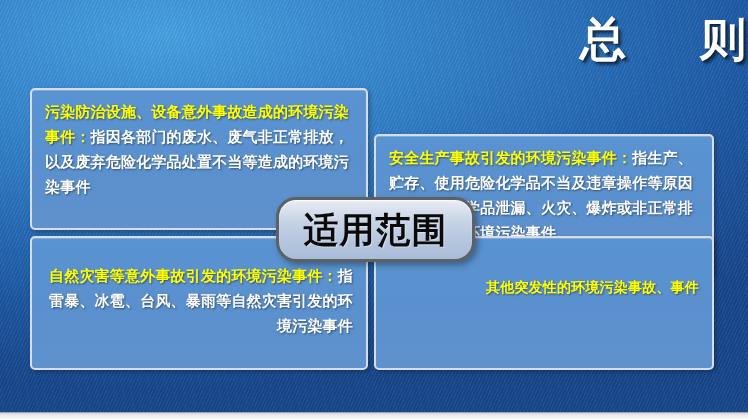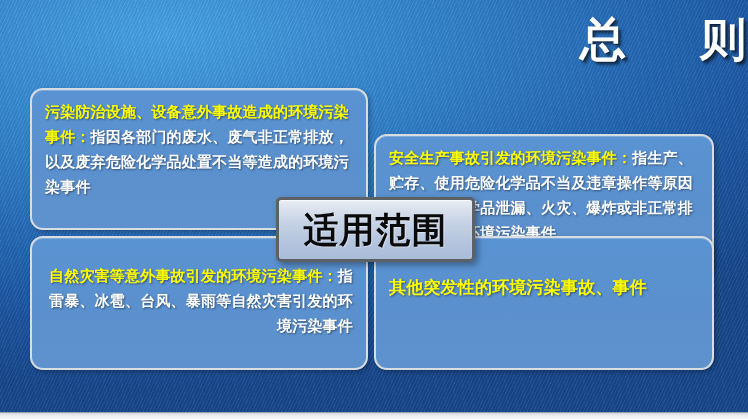--- a/index.html
+++ b/index.html
@@ -54,21 +54,21 @@
     line-height: 62px;
     text-shadow: 3px 3px 3px rgba(0,0,0,0.55), 1px 1px 0 rgba(0,0,0,0.35);
     white-space: pre;
   }
 
   
   .qbox {
     position: absolute;
     box-sizing: border-box;
     border: 2px solid #d8dde2;
-    border-radius: 13px;
+    border-radius: 5px;
     background: linear-gradient(to bottom, #5a93d2 0%, #5a90ce 50%, #5f92cd 100%);
     box-shadow: 2px 2px 4px rgba(0,0,0,0.28), inset 0 1px 0 rgba(255,255,255,0.22);
     padding: 10px 13px 8px 13px;
     overflow: hidden;
   }
   .qbox.tl { left: 30px;  top: 88px;  width: 338px; height: 142px; }
   .qbox.tr { left: 374px; top: 88px;  width: 340px; height: 142px; margin-top: 46px; }
   .qbox.bl { left: 30px;  top: 236px; width: 338px; height: 134px; }
   .qbox.br { left: 374px; top: 236px; width: 340px; height: 134px; }
 
@@ -76,33 +76,33 @@
     font-size: 15px;
     font-weight: bold;
     line-height: 25px;
     color: #ffffff;
     text-shadow: 1px 1px 2px rgba(0,0,0,0.45);
     letter-spacing: 0.2px;
   }
   .qtext .hl { color: #ffff00; }
   .qbox.tl .qtext, .qbox.tr .qtext { text-align: left; }
   .qbox.bl .qtext { text-align: right; padding-top: 16px; }
-  .qbox.br .qtext { text-align: left; padding-top: 22px; font-size: 17px; line-height: 34px; }
+  .qbox.br .qtext { text-align: right; padding-top: 22px; font-size: 14px; line-height: 34px; }
   .qbox.br .qtext .hl { color: #ffff00; }
 
   
   .center-badge {
     position: absolute;
     left: 276px;
     top: 197px;
     width: 199px;
     height: 65px;
     box-sizing: border-box;
     border: 3px solid #5c6166;
-    border-radius: 5px;
+    border-radius: 20px;
     background: linear-gradient(to bottom, #e9edf4 0%, #c8d4e6 35%, #b5c5de 70%, #a9bcd8 100%);
     box-shadow: 3px 3px 6px rgba(0,0,0,0.35), inset 0 1px 1px rgba(255,255,255,0.85);
     display: flex;
     align-items: center;
     justify-content: center;
     z-index: 5;
   }
   .center-badge .badge-text {
     font-size: 35px;
     font-weight: bold;

